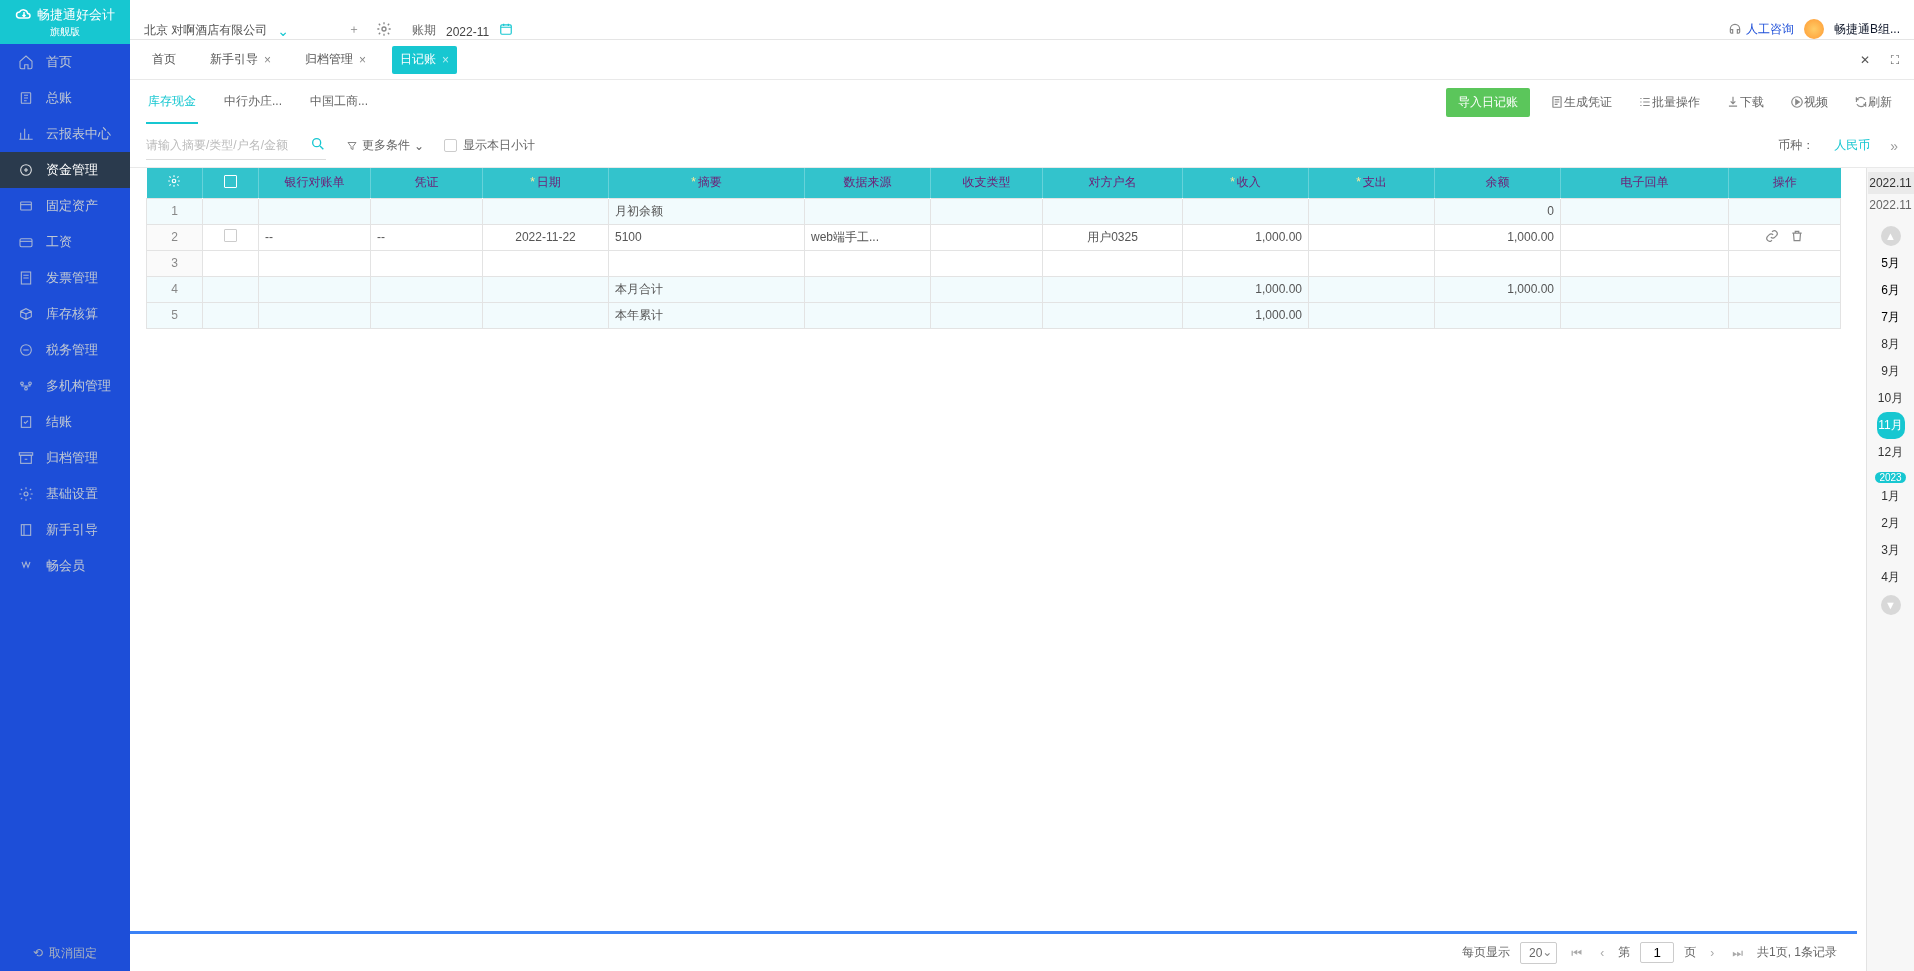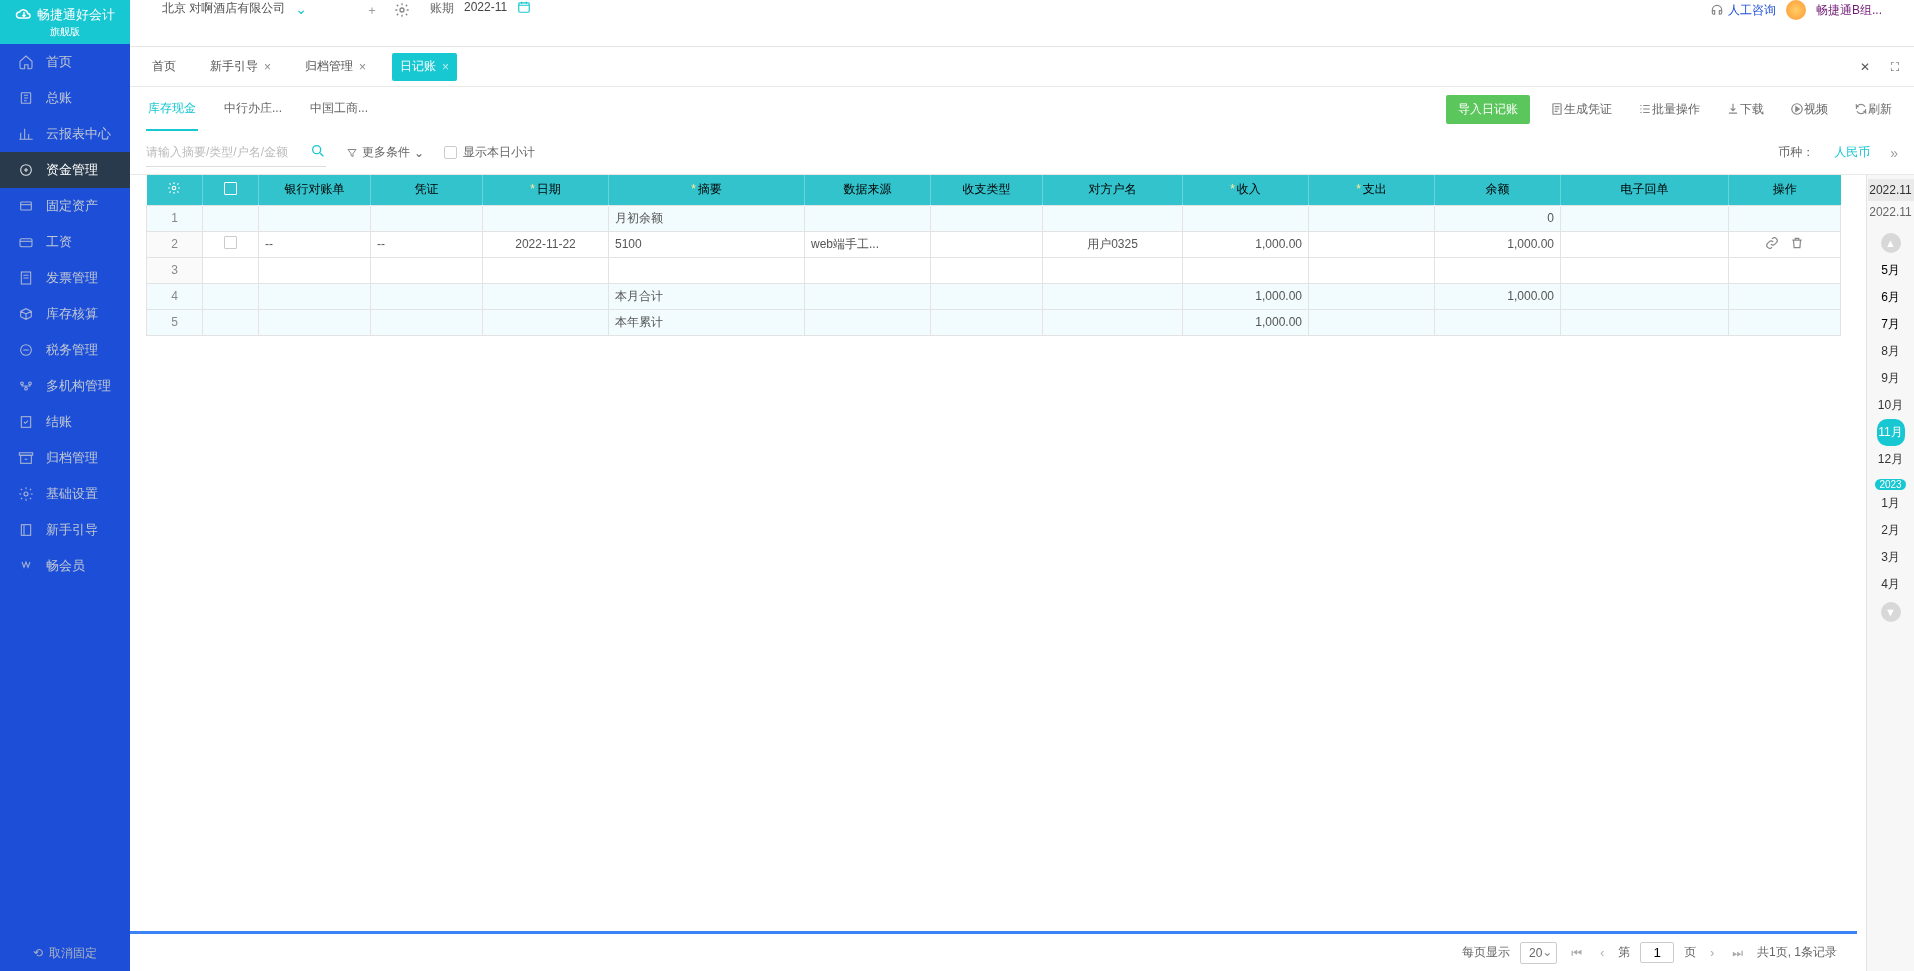--- a/index.html
+++ b/index.html
@@ -13,32 +13,32 @@
 .logo-icon { width: 18px; height: 18px; }
 .logo-sub { font-size: 10px; }
 .nav-items { flex: 1; }
 .nav-item { height: 36px; display: flex; align-items: center; gap: 12px; padding: 0 18px; cursor: pointer; font-size: 13px; }
 .nav-item.active { background: #2a3a4d; color: #fff; }
 .nav-icon { width: 16px; height: 16px; opacity: 0.85; }
 .sidebar-footer { height: 36px; display: flex; align-items: center; justify-content: center; gap: 6px; cursor: pointer; font-size: 12px; color: #aab3c0; }
 
 
 .main { flex: 1; display: flex; flex-direction: column; min-width: 0; }
-.topbar { height: 47px; border-bottom: 1px solid #e5e5e5; display: flex; align-items: flex-start; padding: 0 32px; gap: 10px; }
+.topbar { height: 40px; border-bottom: 1px solid #e5e5e5; display: flex; align-items: flex-end; padding: 0 14px; gap: 10px; }
 .company-select { display: flex; align-items: center; gap: 10px; min-width: 190px; color: #505050; cursor: pointer; }
 .chev-down { color: #17c7d1; font-size: 14px; }
 .topbar-icon-btn { width: 20px; height: 20px; display: flex; align-items: center; justify-content: center; cursor: pointer; color: #888; }
 .period-label { color: #666; margin-left: 8px; }
 .period-value { color: #444; }
 .period-cal { color: #17c7d1; cursor: pointer; }
 .topbar-spacer { flex: 1; }
 .topbar-right { display: flex; align-items: center; gap: 10px; }
 .help-link { display: flex; align-items: center; gap: 4px; color: #1d4ed8; cursor: pointer; }
 .avatar { width: 20px; height: 20px; border-radius: 50%; background: radial-gradient(circle, #ffcc66, #ff9933); }
-.username { color: #701a75; max-width: 80px; overflow: hidden; text-overflow: ellipsis; white-space: nowrap; }
+.username { color: #0f172a; max-width: 80px; overflow: hidden; text-overflow: ellipsis; white-space: nowrap; }
 
 
 .tabs-bar { height: 40px; display: flex; align-items: center; padding: 0 14px; gap: 18px; border-bottom: 1px solid #e9e9e9; position: relative; }
 .page-tab { display: flex; align-items: center; gap: 6px; color: #555; cursor: pointer; padding: 0 8px; height: 28px; border-radius: 2px; }
 .page-tab.active { background: #17c7d1; color: #fff; }
 .tab-close { font-size: 12px; opacity: 0.7; cursor: pointer; }
 .tabs-right { position: absolute; right: 8px; top: 0; height: 40px; display: flex; align-items: center; gap: 8px; }
 .tab-ctrl { cursor: pointer; color: #555; width: 22px; text-align: center; }
 
 
@@ -62,21 +62,21 @@
 .checkbox-wrap { display: flex; align-items: center; gap: 6px; color: #666; cursor: pointer; }
 .checkbox { width: 13px; height: 13px; border: 1px solid #ccc; border-radius: 2px; }
 .filter-spacer { flex: 1; }
 .currency-label { color: #666; }
 .currency-value { color: #17c7d1; cursor: pointer; }
 .expand-icon { color: #999; cursor: pointer; font-size: 14px; }
 
 
 .table-container { flex: 1; overflow: auto; padding: 0 16px 6px; }
 table { width: 100%; border-collapse: collapse; table-layout: fixed; }
-thead th { background: #33c3cc; color: #000000; font-weight: normal; height: 30px; font-size: 12px; border-right: 1px solid rgba(255,255,255,0.25); text-align: center; }
+thead th { background: #33c3cc; color: #701a75; font-weight: normal; height: 30px; font-size: 12px; border-right: 1px solid rgba(255,255,255,0.25); text-align: center; }
 thead th:last-child { border-right: none; }
 .th-gear { width: 40px; }
 .th-check { width: 40px; }
 .th-required::before { content: "*"; color: #ffeb99; margin-right: 2px; }
 tbody td { height: 26px; border: 1px solid #e3e3e3; text-align: center; font-size: 12px; color: #555; padding: 0 6px; overflow: hidden; text-overflow: ellipsis; white-space: nowrap; }
 tbody tr.summary-row td { background: #f2fbfd; }
 .td-right { text-align: right; }
 .td-left { text-align: left; }
 .row-idx { color: #888; background: #fafafa; }
 .row-action-icon { color: #888; cursor: pointer; margin: 0 4px; }

